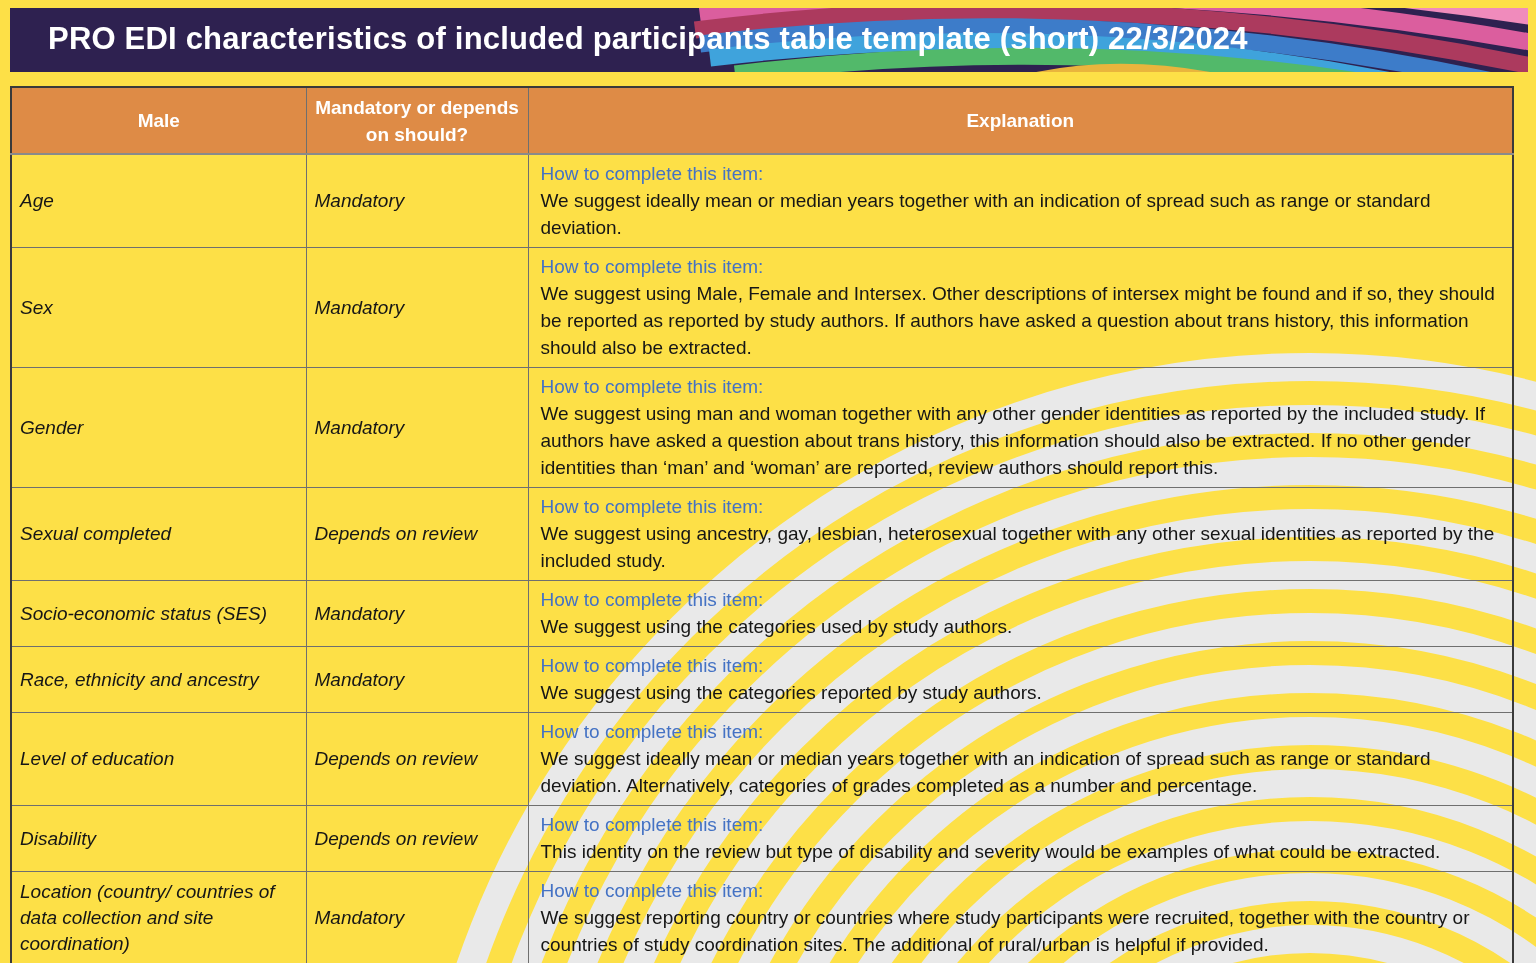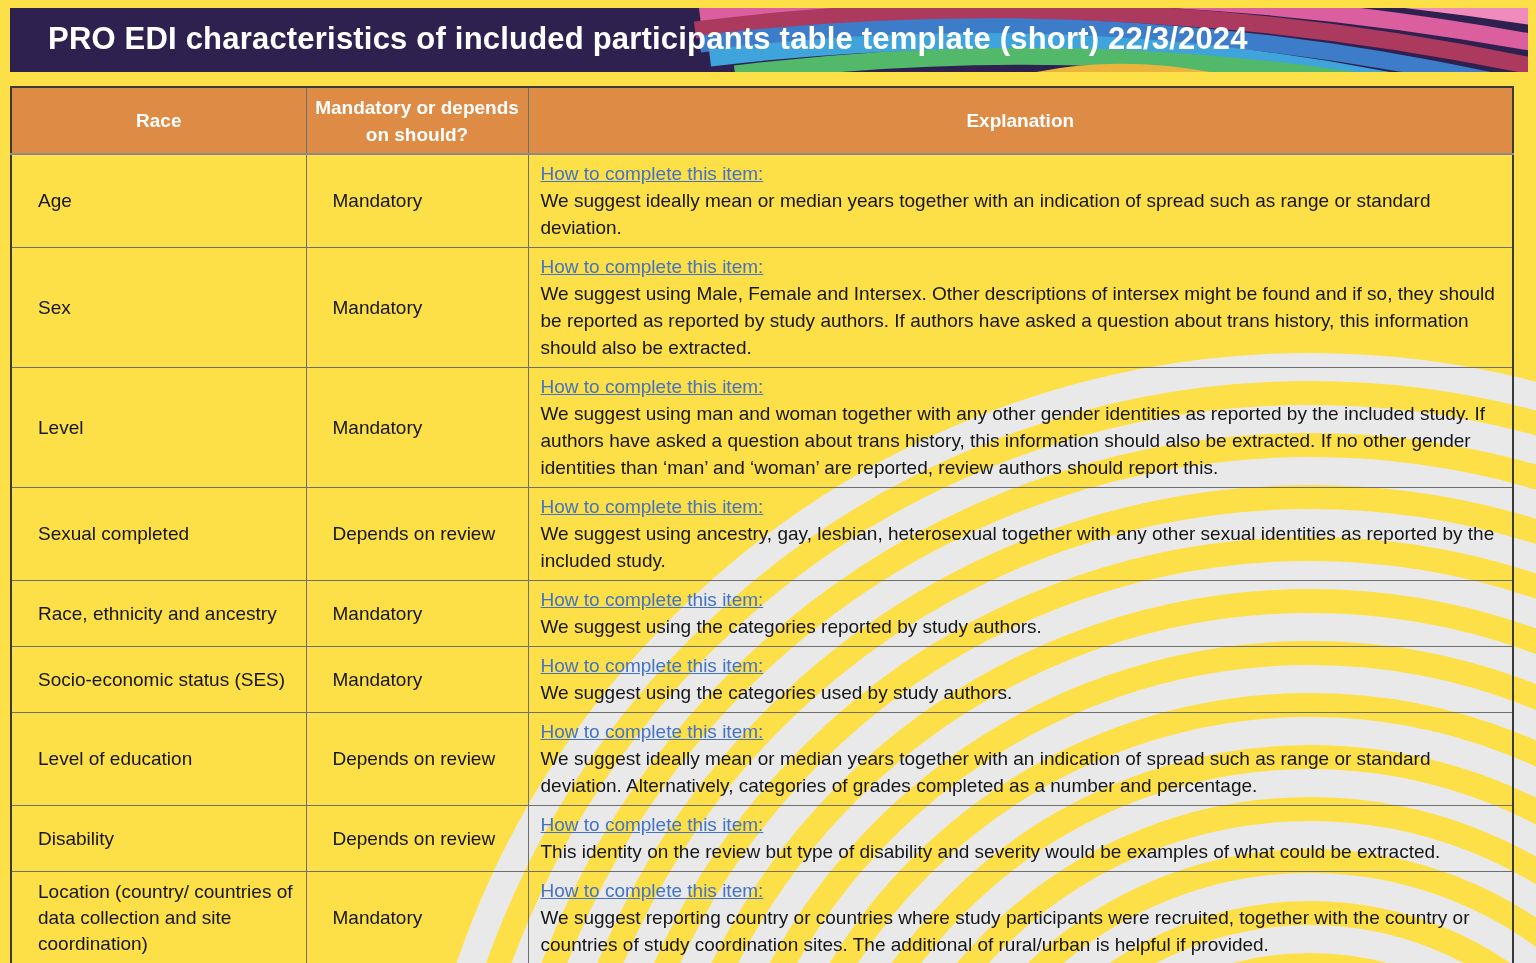--- a/index.html
+++ b/index.html
@@ -73,34 +73,34 @@
     text-align:center;
     vertical-align:middle;
     height:61px;
     line-height:27px;
     padding:2px 6px;
     border-bottom:2px solid #8a8a8a;
   }
   table.edi td.item,
   table.edi td.status{
     vertical-align:middle;
-    padding:4px 8px 4px 26px;
+    padding:4px 8px 4px 8px;
     line-height:26px;
     background:transparent;
+    font-style:italic;
   }
   table.edi td.expl{
     vertical-align:top;
     padding:5px 12px 6px 12px;
     line-height:27px;
     background:transparent;
   }
   .lead{
     color:#4472c4;
     display:block;
-    text-decoration:underline;
   }
   .expl-body{display:block;}
   
   tbody tr:nth-child(1){height:81px;}
   tbody tr:nth-child(2){height:108px;}
   tbody tr:nth-child(3){height:107px;}
   tbody tr:nth-child(4){height:84px;}
   tbody tr:nth-child(5){height:63px;}
   tbody tr:nth-child(6){height:62px;}
   tbody tr:nth-child(7){height:88px;}
@@ -149,21 +149,21 @@
   </div>
 
   <table class="edi">
     <colgroup>
         <col class="c1">
         <col class="c2">
         <col class="c3">
       </colgroup>
     <thead>
       <tr>
-        <th>Race</th>
+        <th>Male</th>
         <th>Mandatory or depends on should?</th>
         <th>Explanation</th>
       </tr>
     </thead>
     <tbody>
       <tr>
         <td class="item">Age</td>
         <td class="status">Mandatory</td>
         <td class="expl">
           <span class="lead">How to complete this item:</span>
@@ -172,49 +172,49 @@
       </tr>
       <tr>
         <td class="item">Sex</td>
         <td class="status">Mandatory</td>
         <td class="expl">
           <span class="lead">How to complete this item:</span>
           <span class="expl-body">We suggest using Male, Female and Intersex.  Other descriptions of intersex might be found and if so, they should be reported as reported by study authors. If authors have asked a question about trans history, this information should also be extracted.</span>
         </td>
       </tr>
       <tr>
-        <td class="item">Level</td>
+        <td class="item">Gender</td>
         <td class="status">Mandatory</td>
         <td class="expl">
           <span class="lead">How to complete this item:</span>
           <span class="expl-body">We suggest using man and woman together with any other gender identities as reported by the included study. If authors have asked a question about trans history, this information should also be extracted. If no other gender identities than ‘man’ and ‘woman’ are reported, review authors should report this.</span>
         </td>
       </tr>
       <tr>
         <td class="item">Sexual completed</td>
         <td class="status">Depends on review</td>
         <td class="expl">
           <span class="lead">How to complete this item:</span>
           <span class="expl-body">We suggest using ancestry, gay, lesbian, heterosexual together with any other sexual identities as reported by the included study.</span>
         </td>
       </tr>
       <tr>
+        <td class="item">Socio-economic status (SES)</td>
+        <td class="status">Mandatory</td>
+        <td class="expl">
+          <span class="lead">How to complete this item:</span>
+          <span class="expl-body">We suggest using the categories used by study authors.</span>
+        </td>
+      </tr>
+      <tr>
         <td class="item">Race, ethnicity and ancestry</td>
         <td class="status">Mandatory</td>
         <td class="expl">
           <span class="lead">How to complete this item:</span>
           <span class="expl-body">We suggest using the categories reported by study authors.</span>
-        </td>
-      </tr>
-      <tr>
-        <td class="item">Socio-economic status (SES)</td>
-        <td class="status">Mandatory</td>
-        <td class="expl">
-          <span class="lead">How to complete this item:</span>
-          <span class="expl-body">We suggest using the categories used by study authors.</span>
         </td>
       </tr>
       <tr>
         <td class="item">Level of education</td>
         <td class="status">Depends on review</td>
         <td class="expl">
           <span class="lead">How to complete this item:</span>
           <span class="expl-body">We suggest ideally mean or median years together with an indication of spread such as range or standard deviation. Alternatively, categories of grades completed as a number and percentage.</span>
         </td>
       </tr>

